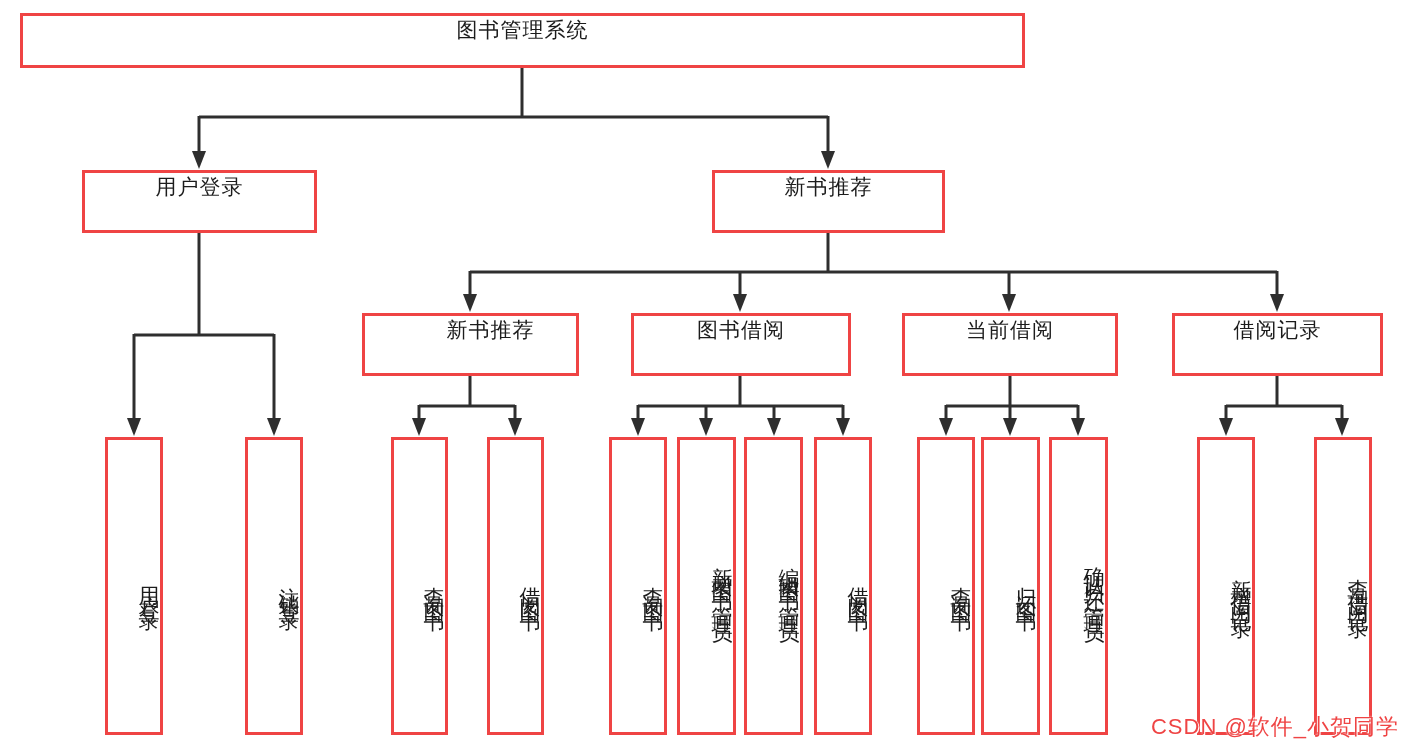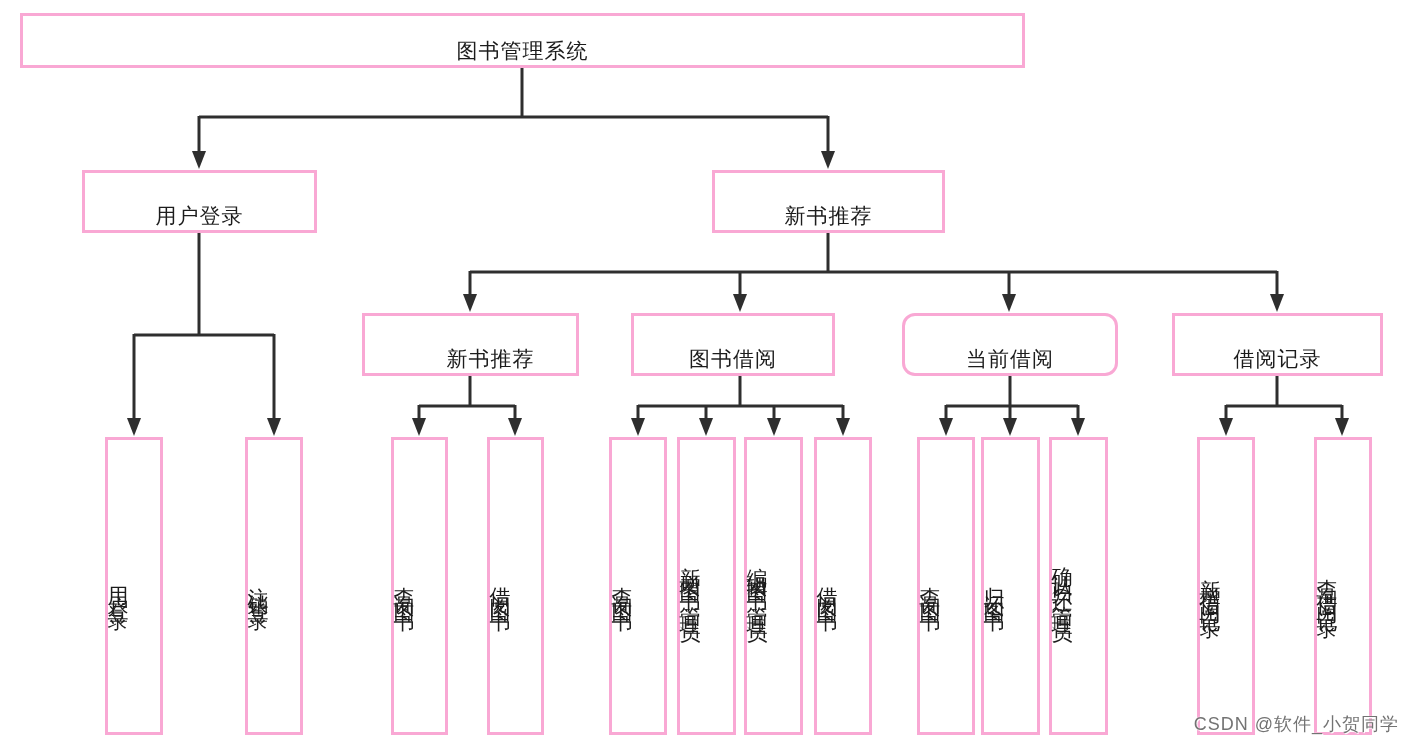--- a/index.html
+++ b/index.html
@@ -18,46 +18,46 @@
   .lines {
     position: absolute;
     left: 0;
     top: 0;
     z-index: 1;
   }
   .node {
     position: absolute;
     box-sizing: border-box;
     background: #ffffff;
-    border: 3px solid #f9a8d4;
+    border: 3px solid #ef4444;
     color: #1c1c1c;
     display: flex;
-    align-items: flex-end;
+    align-items: flex-start;
     justify-content: center;
     z-index: 2;
   }
   .hbox {
     font-size: 21px;
     letter-spacing: 1px;
     white-space: nowrap;
   }
   .vbox {
     writing-mode: vertical-rl;
     text-orientation: mixed;
     font-size: 21px;
     letter-spacing: 8px;
     line-height: 1;
     text-align: center;
   }
   .watermark {
     position: absolute;
     right: 6px;
     top: 712px;
-    font-size: 18px;
-    color: #737373;
+    font-size: 22px;
+    color: #ef4444;
     text-shadow: 0 0 2px #ffffff, 1px 1px 0 #ffffff;
     white-space: nowrap;
     z-index: 3;
     letter-spacing: 1px;
     text-align: center;
   }
 </style>
 </head>
 <body>
 
@@ -137,24 +137,24 @@
   <div class="node hbox" style="left:82px; top:170px; width:235px; height:63px;">
     <span>用户登录</span>
   </div>
   <div class="node hbox" style="left:712px; top:170px; width:233px; height:63px;">
     <span>新书推荐</span>
   </div>
 
   <div class="node hbox" style="left:362px; top:313px; width:217px; height:63px;padding-left:40px;">
     <span>新书推荐</span>
   </div>
-  <div class="node hbox" style="left:631px; top:313px; width:204px; height:63px;">
+  <div class="node hbox" style="left:631px; top:313px; width:220px; height:63px;">
     <span>图书借阅</span>
   </div>
-  <div class="node hbox" style="left:902px; top:313px; width:216px; height:63px;border-radius:13px;">
+  <div class="node hbox" style="left:902px; top:313px; width:216px; height:63px;">
     <span>当前借阅</span>
   </div>
   <div class="node hbox" style="left:1172px; top:313px; width:211px; height:63px;">
     <span>借阅记录</span>
   </div>
 
   <div class="node vbox" style="left:105px; top:437px; width:58px; height:298px;">
     <span>用户登录</span>
   </div>
   <div class="node vbox" style="left:245px; top:437px; width:58px; height:298px;">

